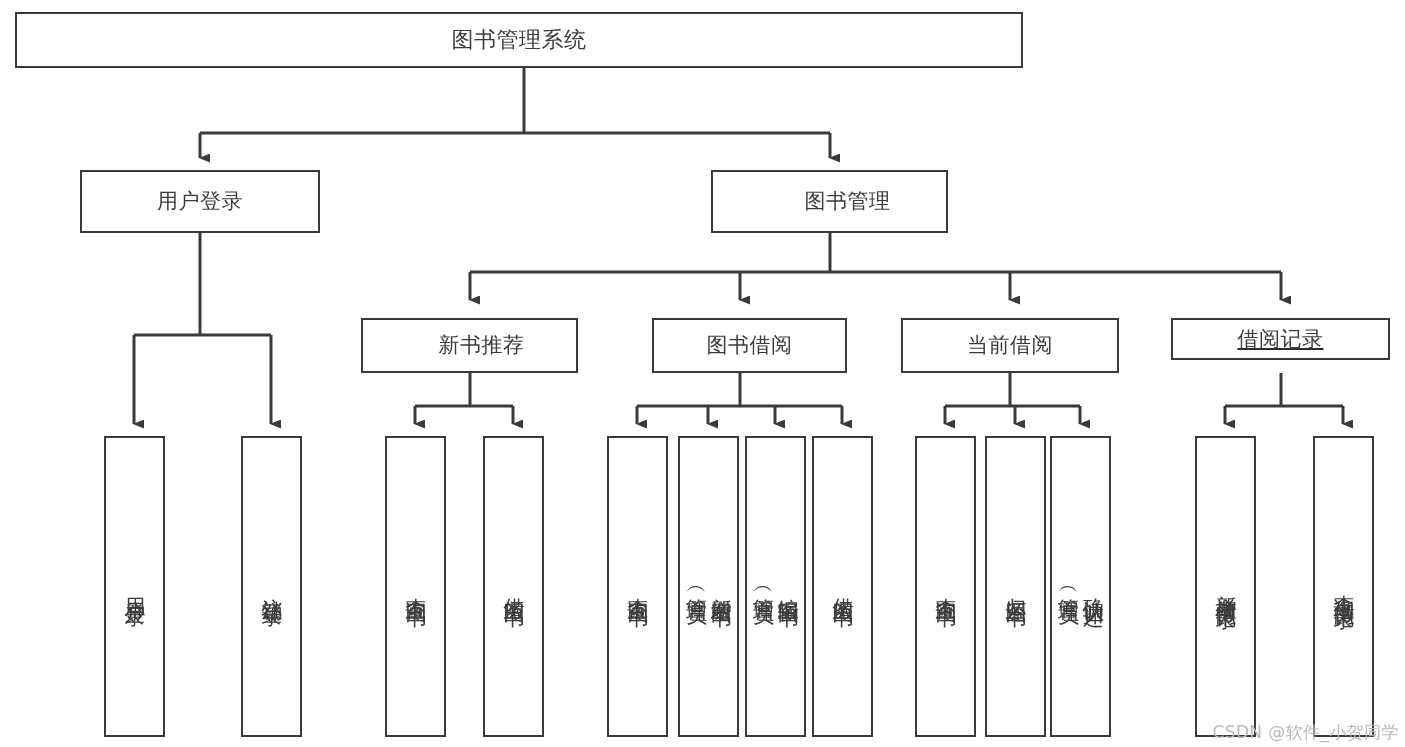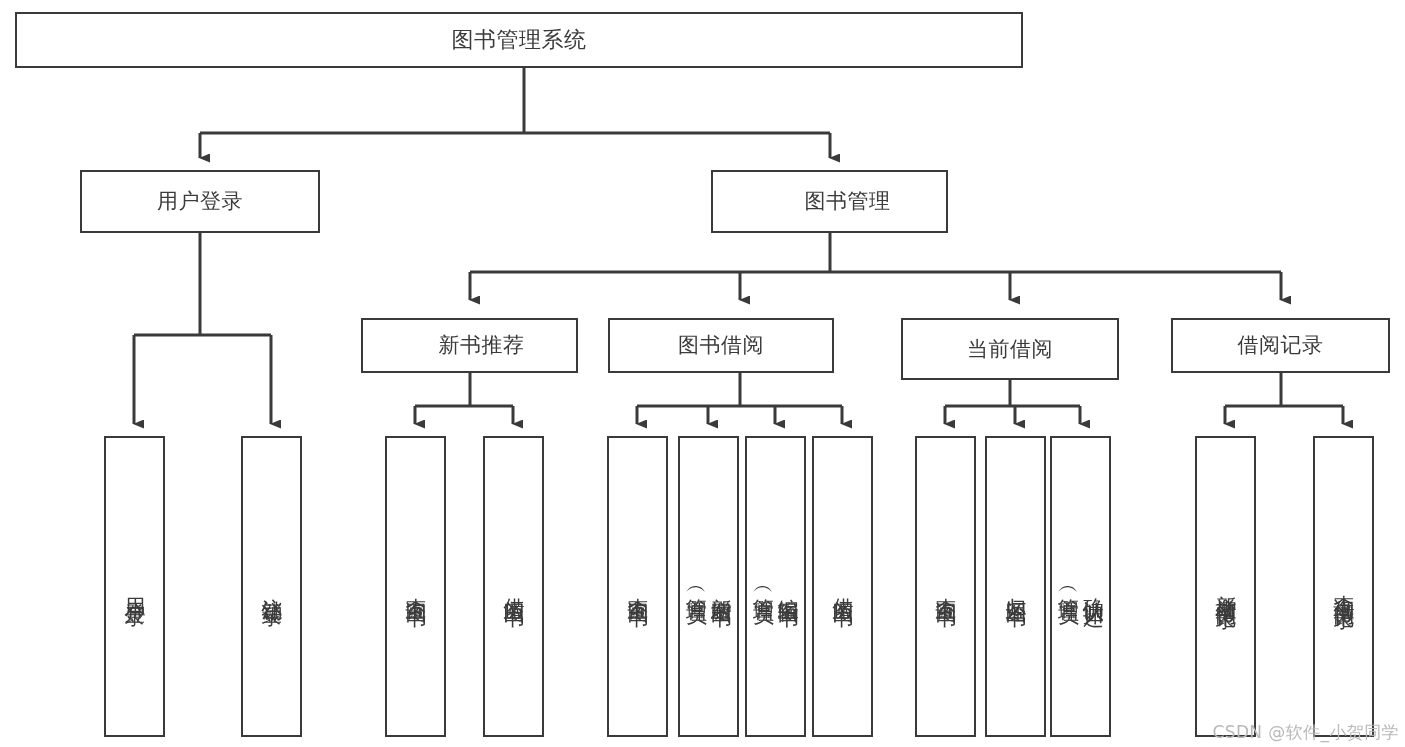--- a/index.html
+++ b/index.html
@@ -129,29 +129,29 @@
   </div>
 
   <div class="node level-1" style="left:711px; top:170px; width:237px; height:63px;padding-left:36px;">
     <span class="node-label">图书管理</span>
   </div>
 
   <div class="node level-2" style="left:361px; top:318px; width:217px; height:55px;padding-left:24px;">
     <span class="node-label">新书推荐</span>
   </div>
 
-  <div class="node level-2" style="left:608px; top:318px; width:226px; height:55px;">
+  <div class="node level-2" style="left:652px; top:318px; width:195px; height:55px;">
     <span class="node-label">图书借阅</span>
   </div>
 
-  <div class="node level-2" style="left:901px; top:318px; width:218px; height:62px;">
+  <div class="node level-2" style="left:901px; top:318px; width:218px; height:55px;">
     <span class="node-label">当前借阅</span>
   </div>
 
-  <div class="node level-2" style="left:1171px; top:318px; width:219px; height:55px;">
+  <div class="node level-2" style="left:1171px; top:318px; width:219px; height:42px;text-decoration:underline;">
     <span class="node-label">借阅记录</span>
   </div>
 
   <div class="node level-3 vertical" style="left:104px; top:436px; width:61px; height:301px;">
     <span class="node-label">用户登录</span>
   </div>
 
   <div class="node level-3 vertical" style="left:241px; top:436px; width:61px; height:301px;">
     <span class="node-label">注销登录</span>
   </div>

